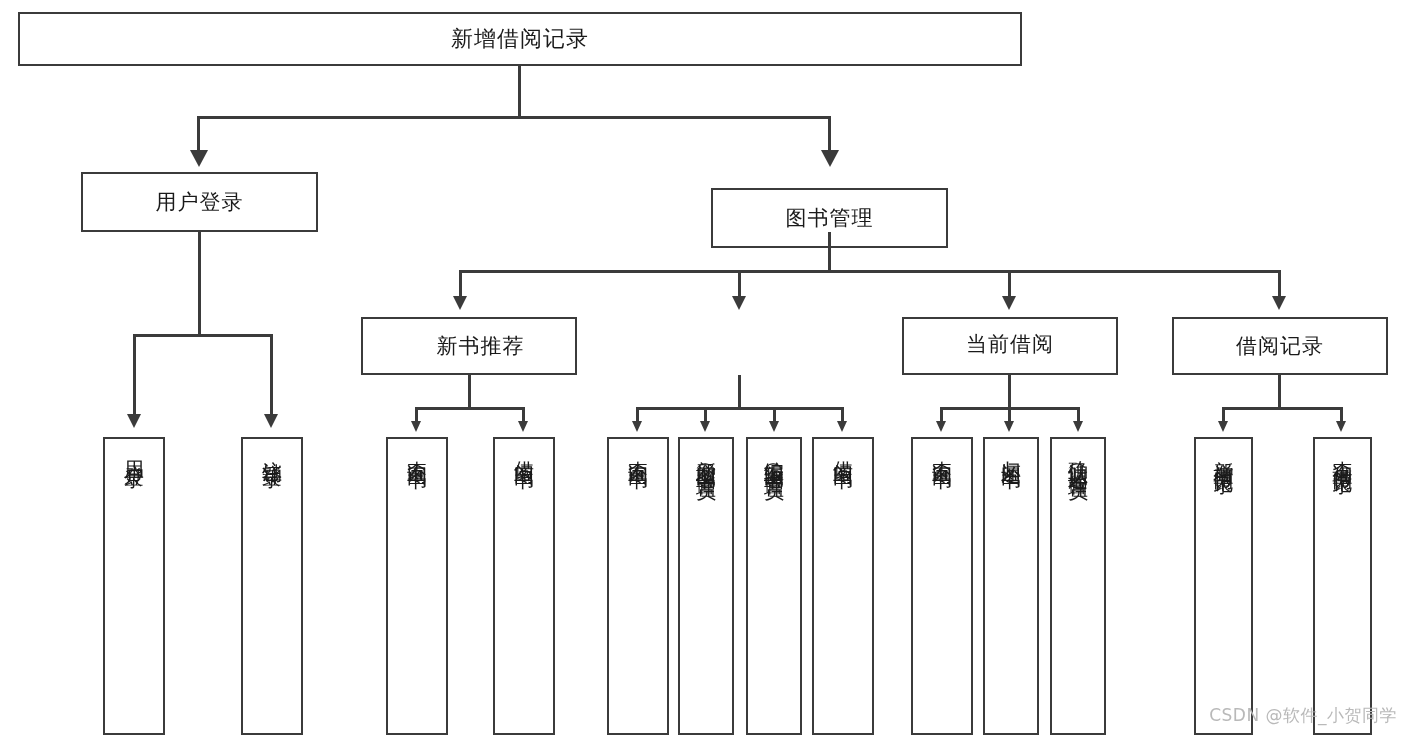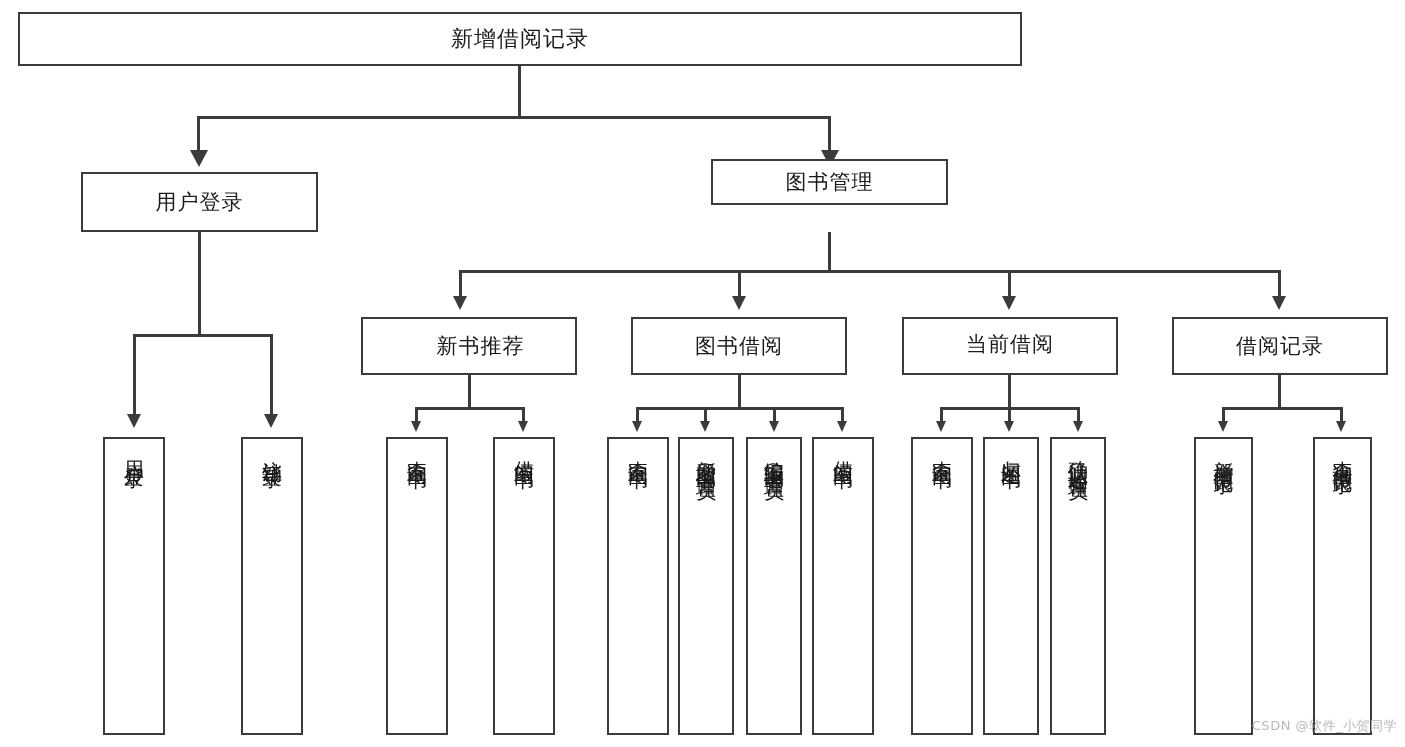--- a/index.html
+++ b/index.html
@@ -66,22 +66,22 @@
     border-top-width: 14px;
   }
   .arrow.tiny {
     border-left-width: 5px;
     border-right-width: 5px;
     border-top-width: 11px;
   }
   #watermark {
     position: absolute;
     right: 8px;
-    bottom: 12px;
-    font-size: 13px;
+    bottom: 20px;
+    font-size: 17px;
     color: #b9b9b9;
     letter-spacing: 0.5px;
     white-space: nowrap;
     pointer-events: none;
   }
 </style>
 </head>
 <body>
 
 <div id="canvas">
@@ -95,21 +95,21 @@
   <div class="conn hline" style="left:197px; top:116px; width:634px; height:3px;"></div>
 
   <div class="conn vline" style="left:197px; top:116px; width:3px; height:36px;"></div>
   <div class="arrow" style="left:190px; top:150px;"></div>
   <div class="conn vline" style="left:828px; top:116px; width:3px; height:36px;"></div>
   <div class="arrow" style="left:821px; top:150px;"></div>
 
   <div class="node" style="left:81px; top:172px; width:237px; height:60px;">
     <span class="label">用户登录</span>
   </div>
-  <div class="node" style="left:711px; top:159px; width:237px; height:46px;">
+  <div class="node" style="left:711px; top:188px; width:237px; height:60px;">
     <span class="label">图书管理</span>
   </div>
 
   <div class="conn vline" style="left:198px; top:232px; width:3px; height:104px;"></div>
   <div class="conn hline" style="left:133px; top:334px; width:140px; height:3px;"></div>
   <div class="conn vline" style="left:133px; top:334px; width:3px; height:82px;"></div>
   <div class="arrow small" style="left:127px; top:414px;"></div>
   <div class="conn vline" style="left:270px; top:334px; width:3px; height:82px;"></div>
   <div class="arrow small" style="left:264px; top:414px;"></div>
 
@@ -120,23 +120,20 @@
   <div class="conn vline" style="left:738px; top:270px; width:3px; height:28px;"></div>
   <div class="arrow small" style="left:732px; top:296px;"></div>
   <div class="conn vline" style="left:1008px; top:270px; width:3px; height:28px;"></div>
   <div class="arrow small" style="left:1002px; top:296px;"></div>
   <div class="conn vline" style="left:1278px; top:270px; width:3px; height:28px;"></div>
   <div class="arrow small" style="left:1272px; top:296px;"></div>
 
   <div class="node" style="left:361px; top:317px; width:216px; height:58px;padding-left:23px;">
     <span class="label">新书推荐</span>
   </div>
-  <div class="node" style="left:631px; top:317px; width:216px; height:58px;">
-    <span class="label">图书借阅</span>
-  </div>
   <div class="node" style="left:902px; top:317px; width:216px; height:58px;font-family:Liberation Mono, monospace;">
     <span class="label">当前借阅</span>
   </div>
   <div class="node" style="left:1172px; top:317px; width:216px; height:58px;">
     <span class="label">借阅记录</span>
   </div>
 
   <div class="conn vline" style="left:468px; top:375px; width:3px; height:34px;"></div>
   <div class="conn hline" style="left:415px; top:407px; width:110px; height:3px;"></div>
   <div class="conn vline" style="left:415px; top:407px; width:3px; height:16px;"></div>

